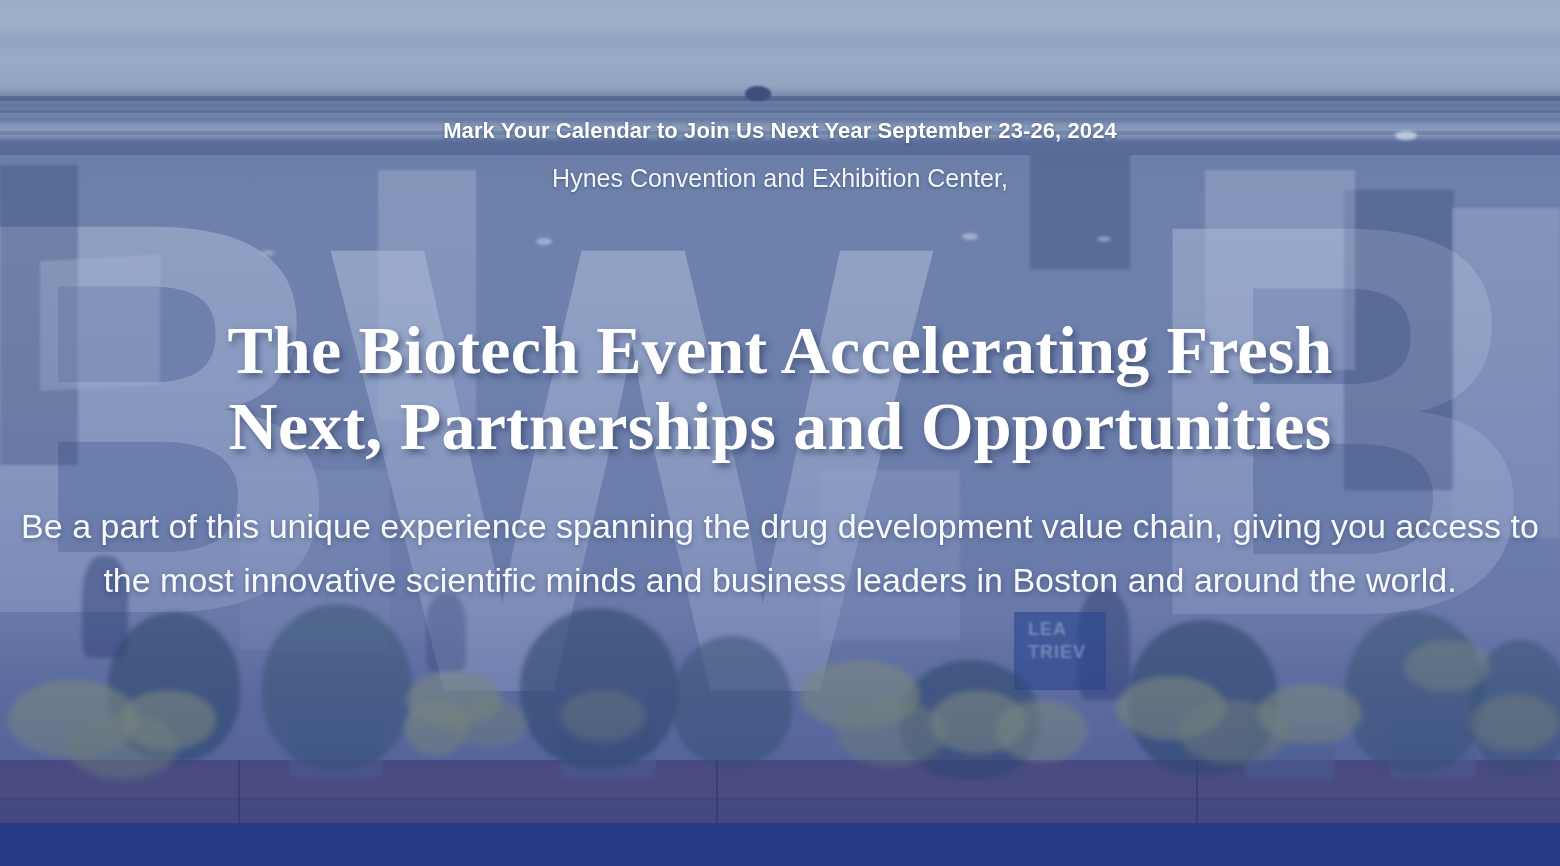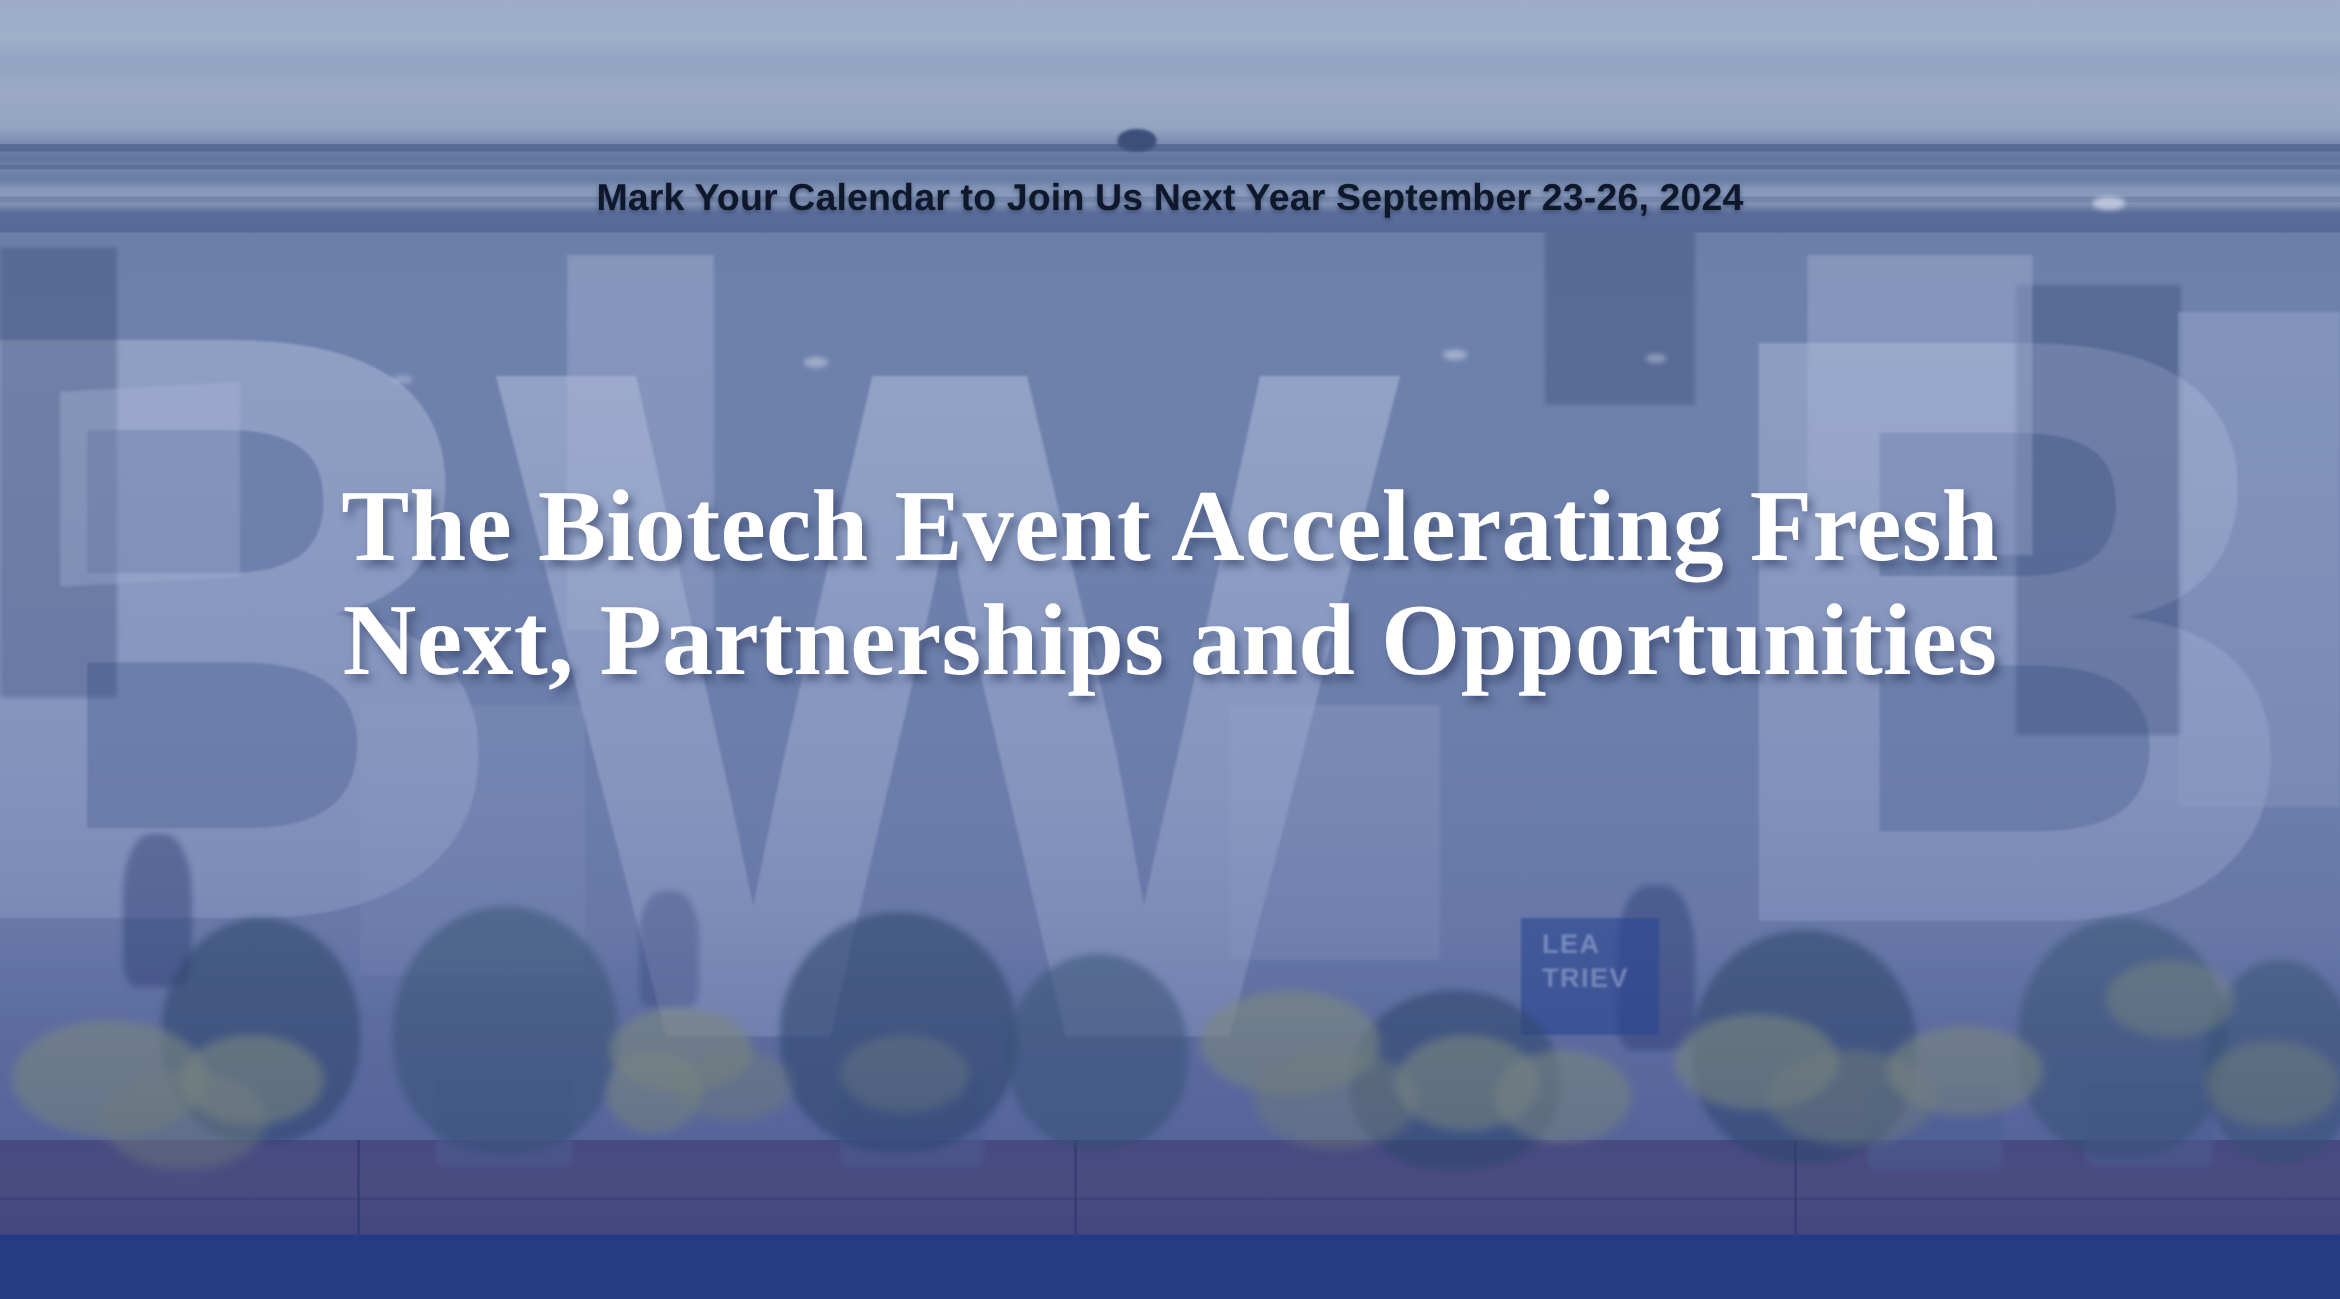--- a/index.html
+++ b/index.html
@@ -259,23 +259,23 @@
   .content {
     position: absolute;
     inset: 0;
     text-align: center;
   }
 
   .kicker {
     position: absolute;
     left: 0; right: 0;
     top: 118px;
-    font-size: 25px;
+    font-size: 22px;
     font-weight: 700;
-    color: #0f172a;
+    color: #ffffff;
     letter-spacing: 0.1px;
     text-shadow: 0 1px 3px rgba(30,44,80,0.55);
   }
 
   .venue {
     position: absolute;
     left: 0; right: 0;
     top: 159px;
     font-size: 25px;
     font-weight: 400;
@@ -393,24 +393,26 @@
 
     <div class="tint-flat"></div>
     <div class="tint"></div>
   </div>
 
   <div class="content">
 
     <div class="kicker">Mark Your Calendar to Join Us Next Year September 23-26, 2024</div>
 
     <div class="venue">
+      <div>Hynes Convention and Exhibition Center,</div>
     </div>
 
     <h1 class="headline">
       <div>The Biotech Event Accelerating Fresh</div>
       <div>Next, Partnerships and Opportunities</div>
     </h1>
 
+    <p class="lede">Be a part of this unique experience spanning the drug development value chain, giving you access to the most innovative scientific minds and business leaders in Boston and around the world.</p>
   </div>
 
   <div class="bottom-bar"></div>
 
 </div>
 
 </body></html>

